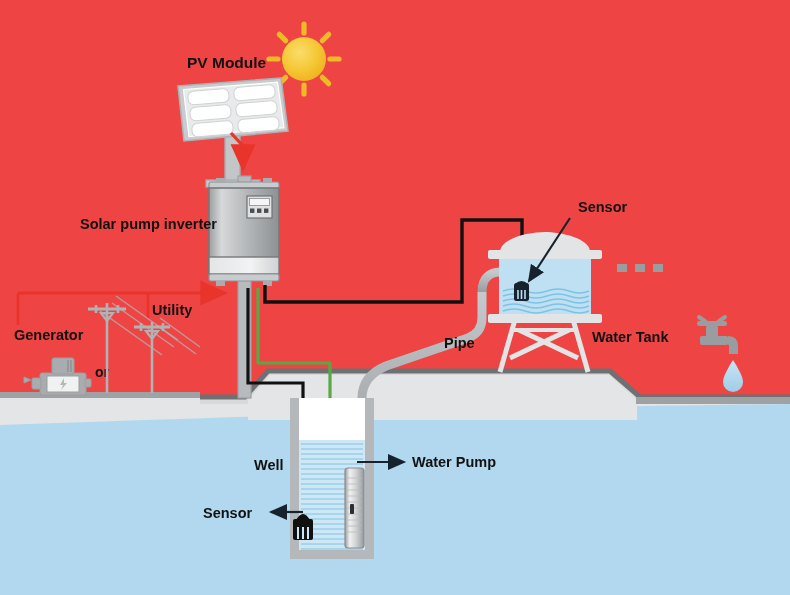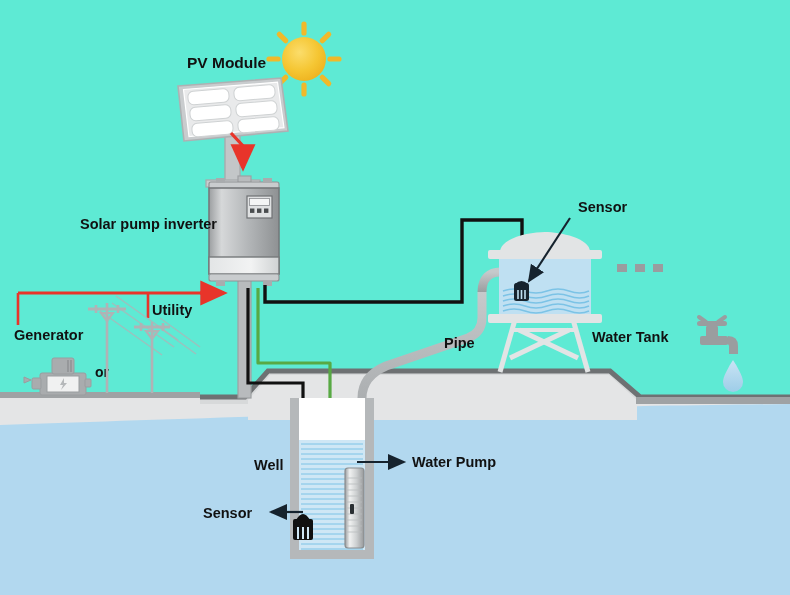--- a/index.html
+++ b/index.html
@@ -1,18 +1,18 @@
 <!DOCTYPE html>
 <html><head>
 <meta charset="utf-8">
 <style>
   html,body{margin:0;padding:0;background:#ffffff;}
   body{width:790px;height:595px;overflow:hidden;
        font-family:"Liberation Sans","DejaVu Sans",sans-serif;}
-  #stage{position:relative;width:790px;height:499px;background:#5eead4;}
+  #stage{position:relative;width:790px;height:499px;background:#ef4444;}
   svg#diagram{display:block;width:790px;height:595px;}
   .lbl{font-family:"Liberation Sans","DejaVu Sans",sans-serif;
        font-weight:700;fill:#111111;}
   .lbl-18{font-size:15.5px;}
   .lbl-16{font-size:14.5px;}
   .lbl-or{font-size:14px;font-weight:700;}
 </style>
 </head>
 <body>
 

